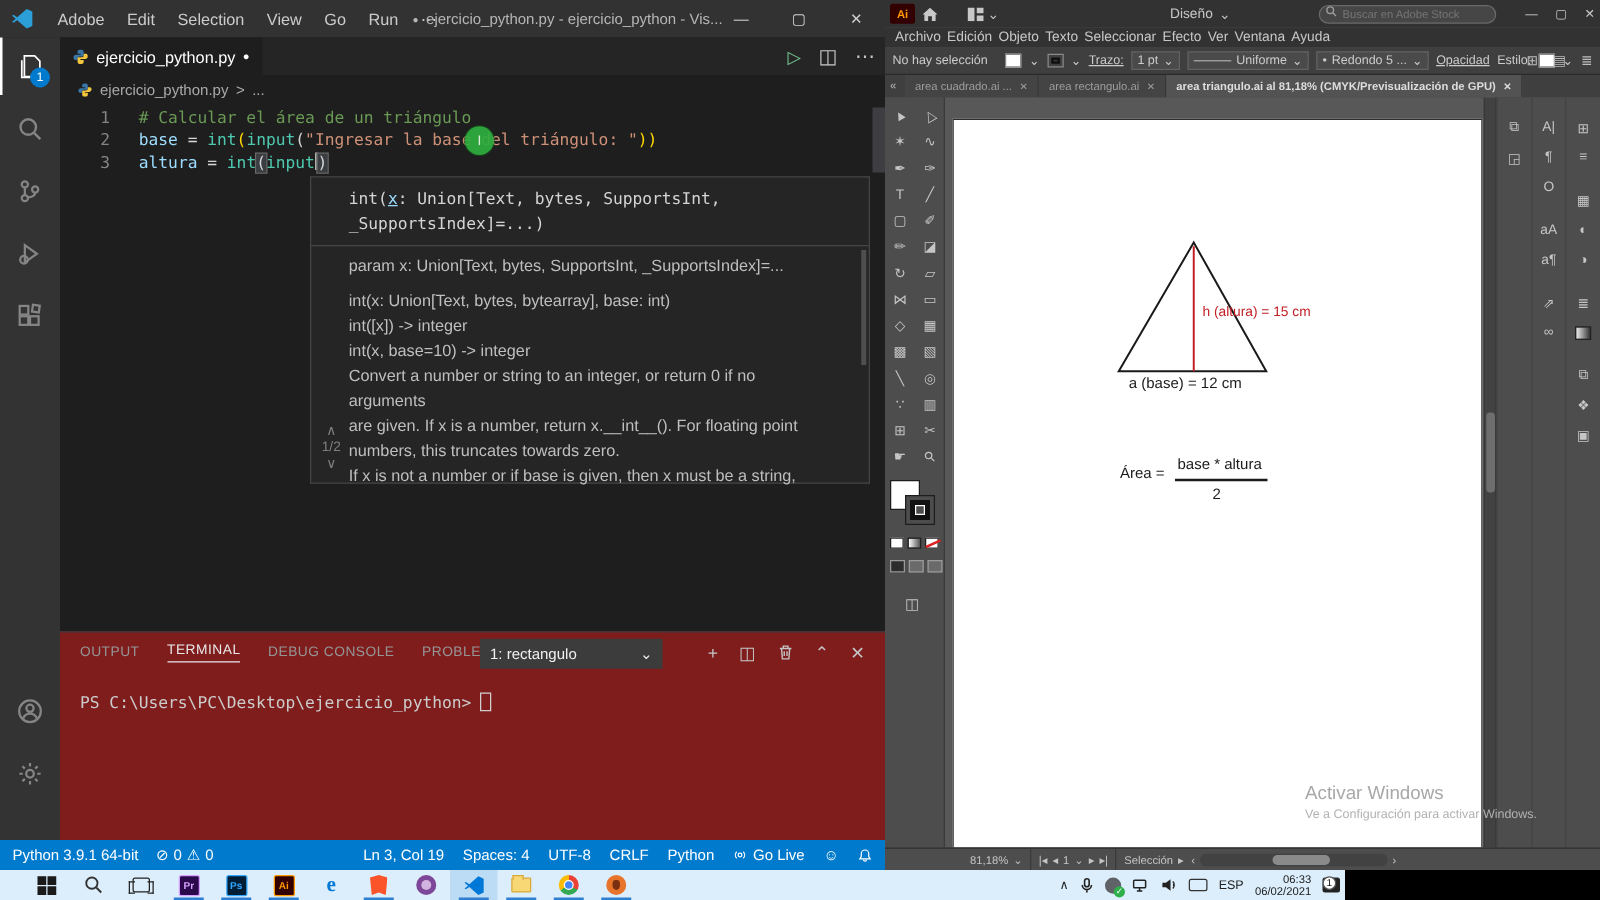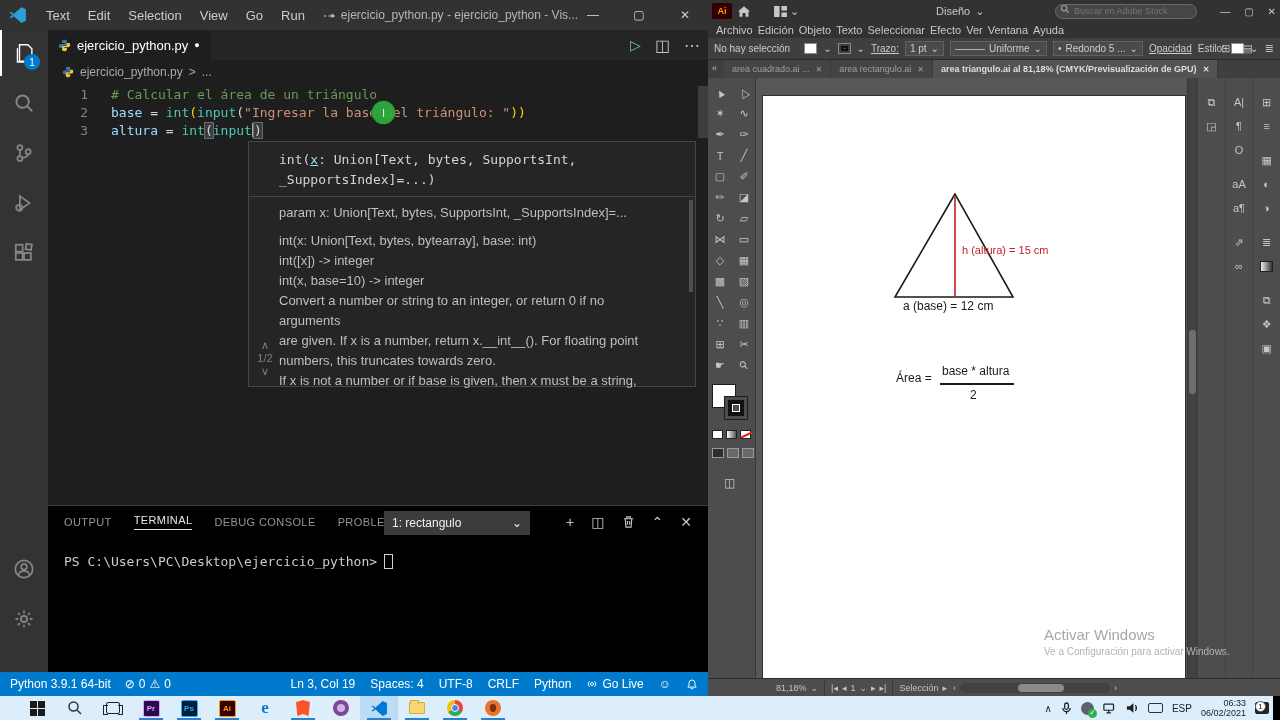--- a/index.html
+++ b/index.html
@@ -37,21 +37,21 @@
   
   .vs-hover{left:248px;top:141px;width:448px;height:246px;background:#252526;border:1px solid #454545;color:#bfbfbf;font-size:13px;z-index:5}
   .hov-sig{font-family:"DejaVu Sans Mono",monospace;color:#d4d4d4;line-height:20px;padding:8px 12px 6px 30px}
   .hov-sig .pname{text-decoration:underline;color:#9cdcfe}
   .hov-div{height:1px;background:#454545;width:100%}
   .hov-body{padding:6px 14px 8px 30px;line-height:20px}
   .hov-body .p0{margin-bottom:8px}
   .hov-pager{position:absolute;left:4px;bottom:8px;width:24px;text-align:center;color:#7f7f7f;font-size:11px;line-height:13px}
   .hov-scroll{position:absolute;right:2px;top:58px;width:4px;height:92px;background:#4f4f4f}
   
-  .vs-panel{left:48px;top:505px;width:660px;height:214px;background:#000000;border-top:1px solid #3c3c3c}
+  .vs-panel{left:48px;top:505px;width:660px;height:214px;background:#7f1d1d;border-top:1px solid #3c3c3c}
   .panel-tabs{position:absolute;left:16px;top:0;height:32px;display:flex;align-items:center;gap:22px;font-size:11px;color:#969696;letter-spacing:.4px}
   .panel-tab.active{color:#e7e7e7;border-bottom:1px solid #e7e7e7;padding-bottom:3px}
   .shell-select{position:absolute;left:336px;top:5px;width:146px;height:24px;background:#3c3c3c;color:#f0f0f0;font-size:12px;display:flex;align-items:center;justify-content:space-between;padding:0 8px}
   .panel-actions{position:absolute;right:16px;top:0;height:32px;display:flex;align-items:center;gap:17px;color:#c5c5c5;font-size:14px}
   .term-line{position:absolute;left:16px;top:48px;color:#cccccc;font-size:13px}
   .term-cursor{display:inline-block;width:9px;height:15px;border:1px solid #cfcfcf;vertical-align:-3px;margin-left:7px}
   
   .vs-status{left:0;top:672px;width:708px;height:24px;background:#007acc;color:#ffffff;font-size:12px;display:flex;align-items:center}
   .st-left{display:flex;align-items:center;gap:14px;padding-left:10px}
   .st-right{position:absolute;right:10px;display:flex;align-items:center;gap:15px}
@@ -109,21 +109,21 @@
   .dk.gap{margin-top:10px}
   .dk .grad-sq{width:13px;height:11px;background:linear-gradient(90deg,#eee,#333);border:1px solid #222}
   .watermark{left:336px;top:626px;color:#9a9a9a;z-index:6}
   .wm1{font-size:15px;color:#a8a8a8}
   .wm2{font-size:10px;color:#b2b2b2;margin-top:3px}
   .ai-status{left:0;top:678px;width:572px;height:18px;background:#4d4d4d;border-top:1px solid #2e2e2e;display:flex;align-items:center;color:#c5c5c5;font-size:9px}
   .ais-cell{height:18px;display:flex;align-items:center;gap:4px;padding:0 6px;border-right:1px solid #3a3a3a;white-space:nowrap}
   .ais-track{position:relative;width:150px;height:10px;background:#424242;border-radius:5px;margin:0 4px}
   .ais-thumb{position:absolute;left:58px;top:1px;width:46px;height:8px;background:#8a8a8a;border-radius:4px}
   
-  #taskbar{left:0;top:696px;width:1273px;height:24px;background:#dceefb;display:flex;align-items:center}
+  #taskbar{left:0;top:696px;width:1076px;height:24px;background:#dceefb;display:flex;align-items:center}
   .tb-slot{width:38px;height:24px;display:flex;align-items:center;justify-content:center;position:relative}
   .tb-slot.running:after{content:"";position:absolute;left:7px;bottom:0;width:24px;height:2px;background:#2f7fd0}
   .tb-slot.active{background:#bcdcf5}
   .adobe-sq{width:17px;height:17px;border-radius:2px;font-size:8px;font-weight:bold;display:flex;align-items:center;justify-content:center;font-family:"Liberation Sans",sans-serif}
   .pr{background:#2a0a4a;color:#d6a1ff;border:1px solid #d6a1ff}
   .ps{background:#001e36;color:#31a8ff;border:1px solid #31a8ff}
   .aiq{background:#330000;color:#ff9a00;border:1px solid #ff9a00}
   .edge-e{color:#0078d7;font-size:17px;font-weight:bold;font-family:"Liberation Serif",serif}
   .win-logo{display:grid;grid-template-columns:7px 7px;grid-template-rows:7px 7px;gap:1px}
   .win-logo i{background:#1a1a1a}
@@ -150,21 +150,21 @@
 </style>
 </head>
 <body>
 
 <div id="vscode" class="abs">
 
   <div class="vs-titlebar">
     <svg class="vs-logo" viewBox="0 0 16 16">
         <polygon points="11,1 4.2,7 1.6,5.2 0.6,5.9 3.2,8 0.6,10.1 1.6,10.8 4.2,9 11,15 15,13.2 15,2.8" fill="#2c9fd8"></polygon>
       </svg>
-    <span class="vs-menu">Text</span>
+    <span class="vs-menu">Adobe</span>
     <span class="vs-menu">Edit</span>
     <span class="vs-menu">Selection</span>
     <span class="vs-menu">View</span>
     <span class="vs-menu">Go</span>
     <span class="vs-menu">Run</span>
     <span class="vs-menu">⋯</span>
     <span class="vs-title">
       <span style="margin-right:6px;font-size:8px">●</span>
       <span>ejercicio_python.py - ejercicio_python - Vis...</span>
     </span>

